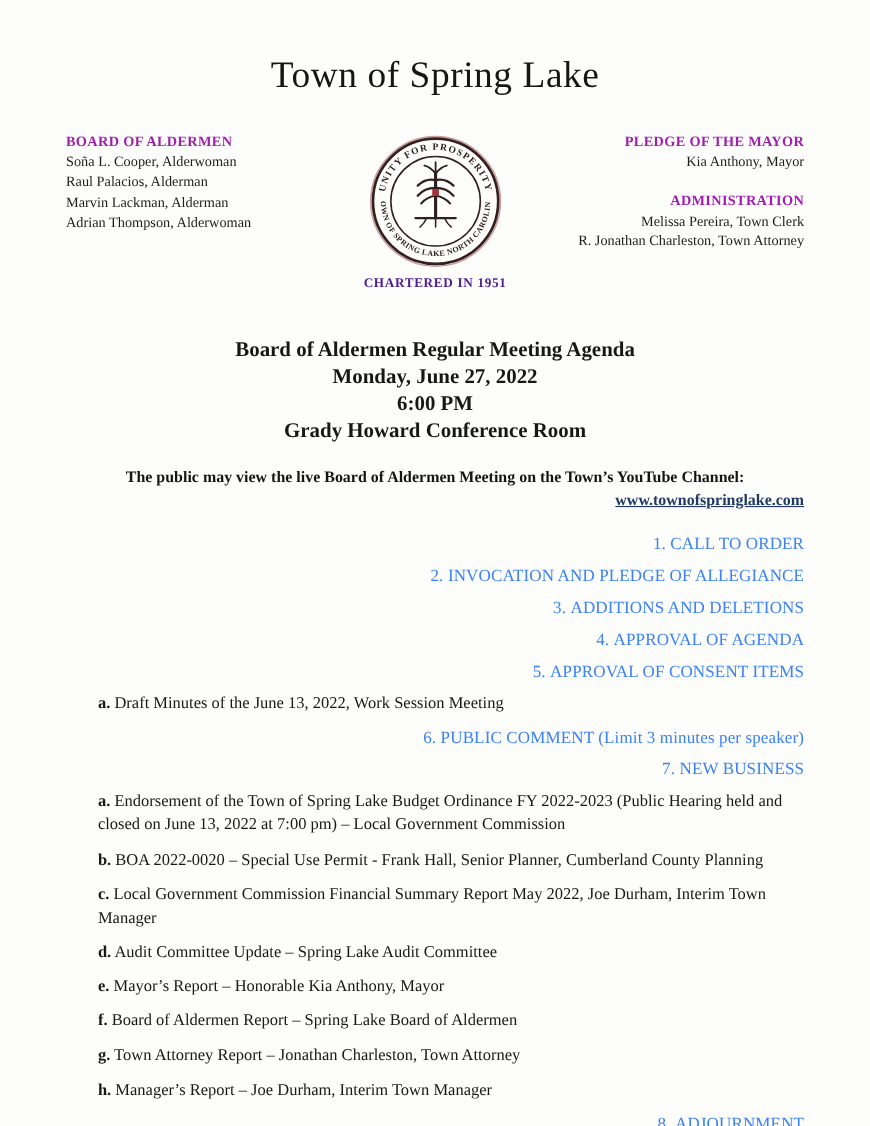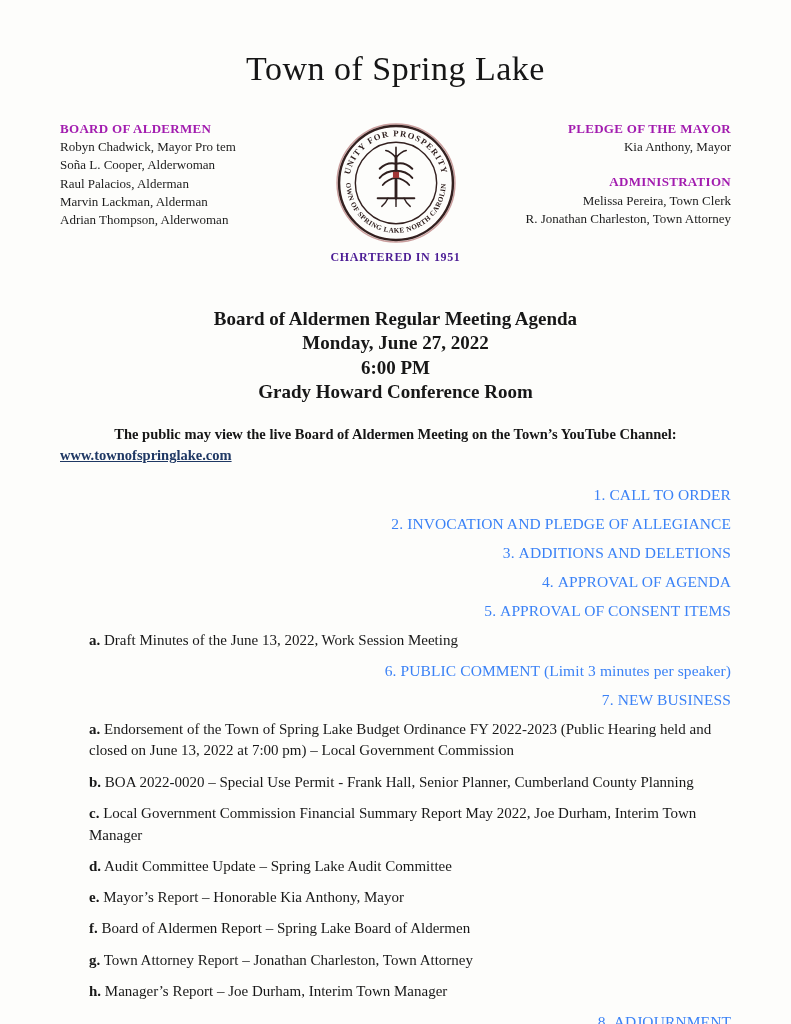--- a/index.html
+++ b/index.html
@@ -60,21 +60,21 @@
     color:#171717;
   }
 
   .notice{
     margin-top:22px;
     text-align:center;
     font-weight:700;
     font-size:14.5px;
     color:#151515;
   }
-  .notice-link-line{text-align:left;margin-top:3px;}
+  .notice-link-line{text-align:right;margin-top:3px;}
   .notice-link{
     font-weight:700;
     font-size:14.5px;
     color:var(--link-color,#1f3864);
     text-decoration:underline;
     cursor:pointer;
   }
 
   .agenda{margin-top:21px;padding-left:10px;}
   .agenda-item{
@@ -102,21 +102,20 @@
 
 <div class="page">
 
   <h1 class="doc-title">Town of Spring Lake</h1>
 
   <div class="letterhead">
 
     <div class="lh-col left">
       <div class="lh-heading">BOARD OF ALDERMEN</div>
       <div id="board-members">
-          <div class="member-line">Robyn Chadwick, Mayor Pro tem</div>
           <div class="member-line">Soña L. Cooper, Alderwoman</div>
           <div class="member-line">Raul Palacios, Alderman</div>
           <div class="member-line">Marvin Lackman, Alderman</div>
           <div class="member-line">Adrian Thompson, Alderwoman</div>
         </div>
     </div>
 
     <div class="seal-wrap">
       <svg width="122" height="122" viewBox="0 0 120 120">
         <defs>

